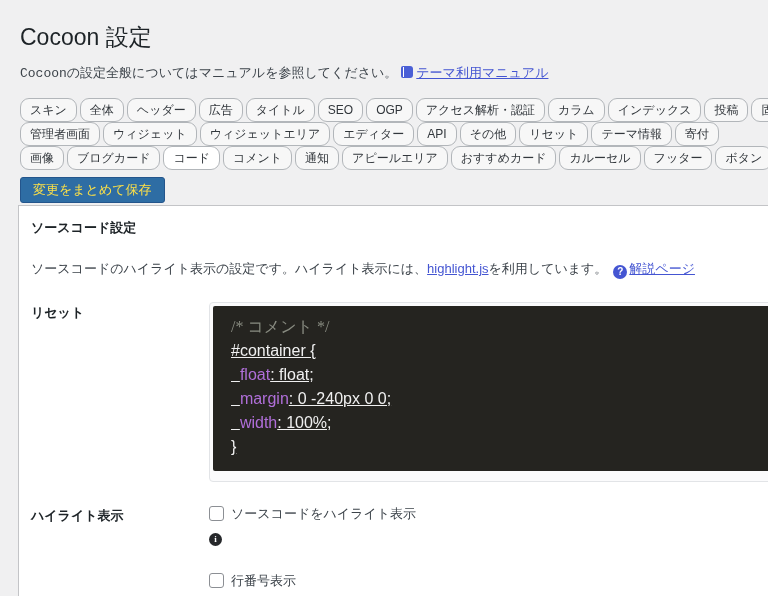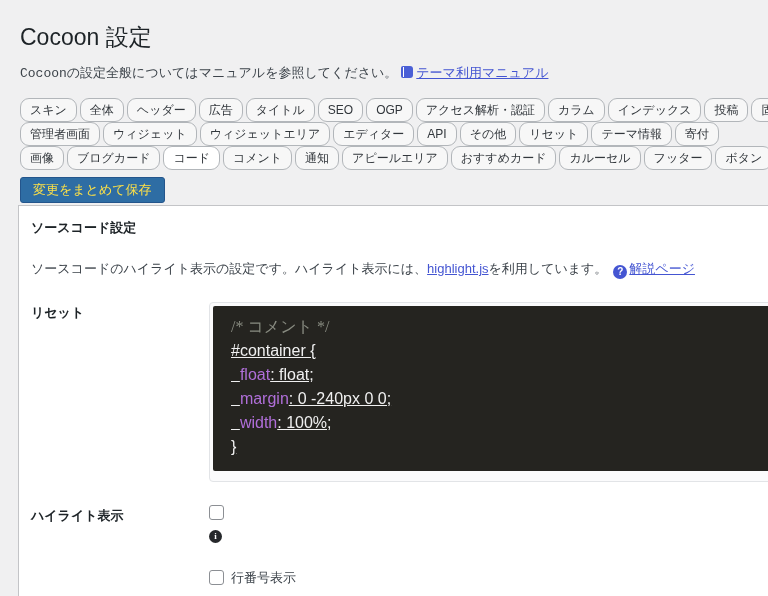--- a/index.html
+++ b/index.html
@@ -130,20 +130,21 @@
       </div>
     </div>
   </div>
 
   <div class="row">
     <div class="row-label">ハイライト表示</div>
     <div class="row-field">
 
       <label class="check-line">
         <input type="checkbox" style="">
+        <span>ソースコードをハイライト表示</span>
       </label>
       <div class="info-line">
         <span class="info-icon">i</span>
       </div>
 
       <div class="group2">
         <label class="check-line">
           <input type="checkbox" style="">
           <span>行番号表示</span>
         </label>

